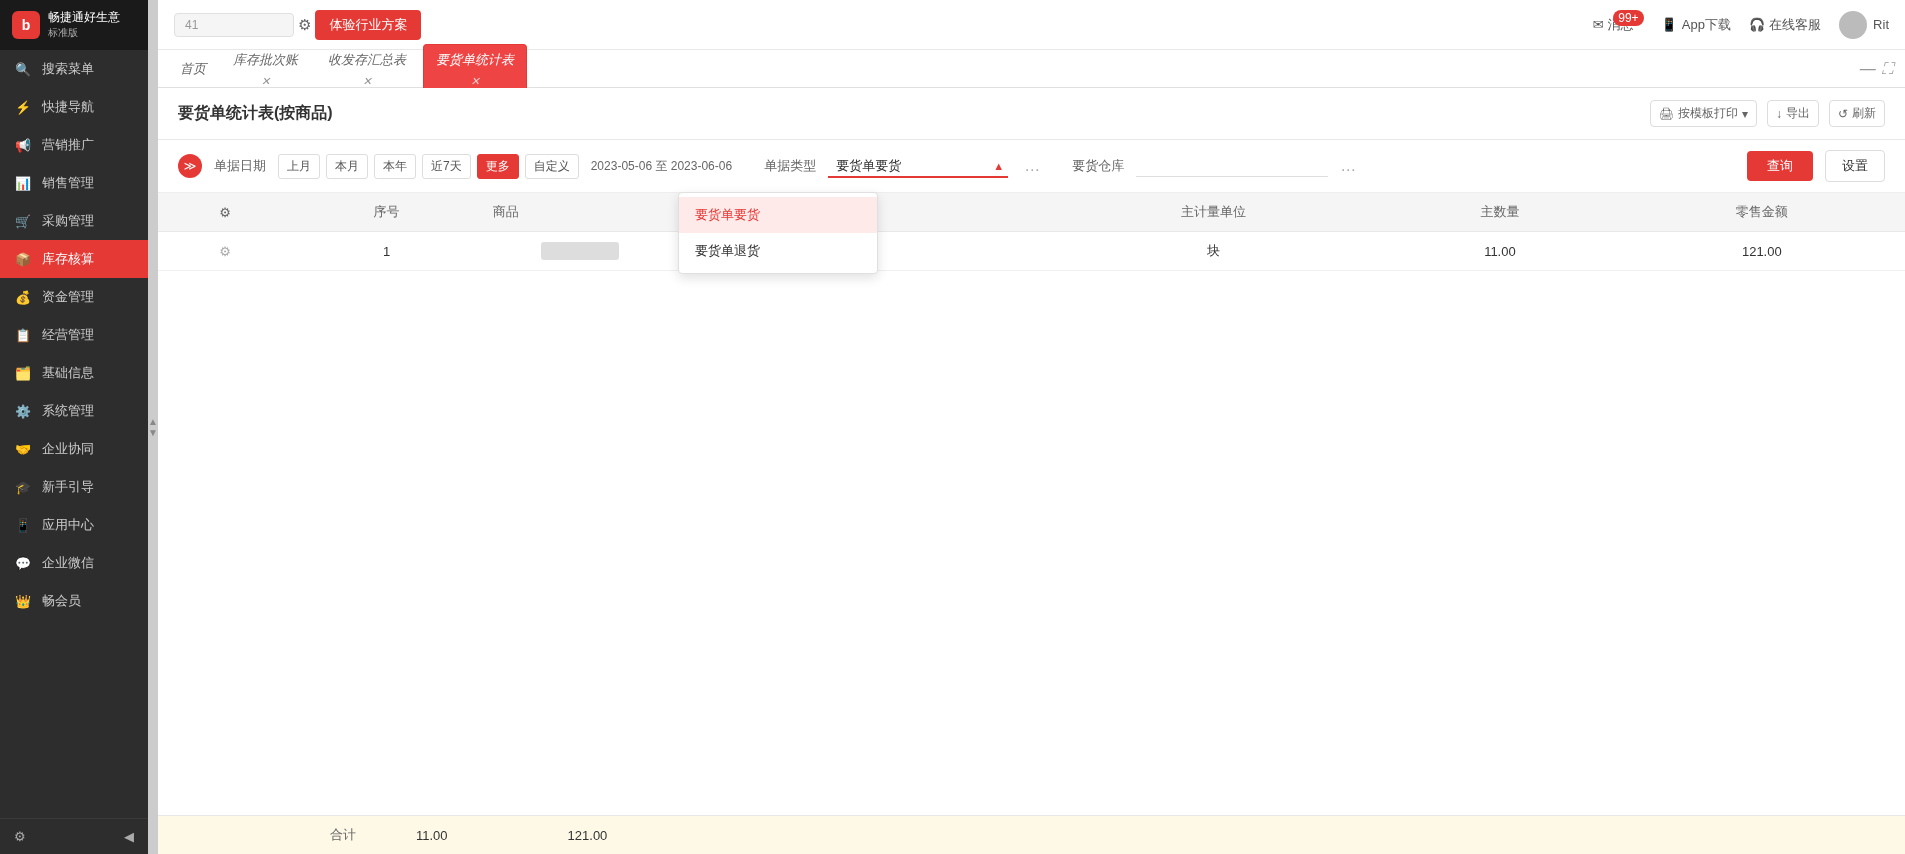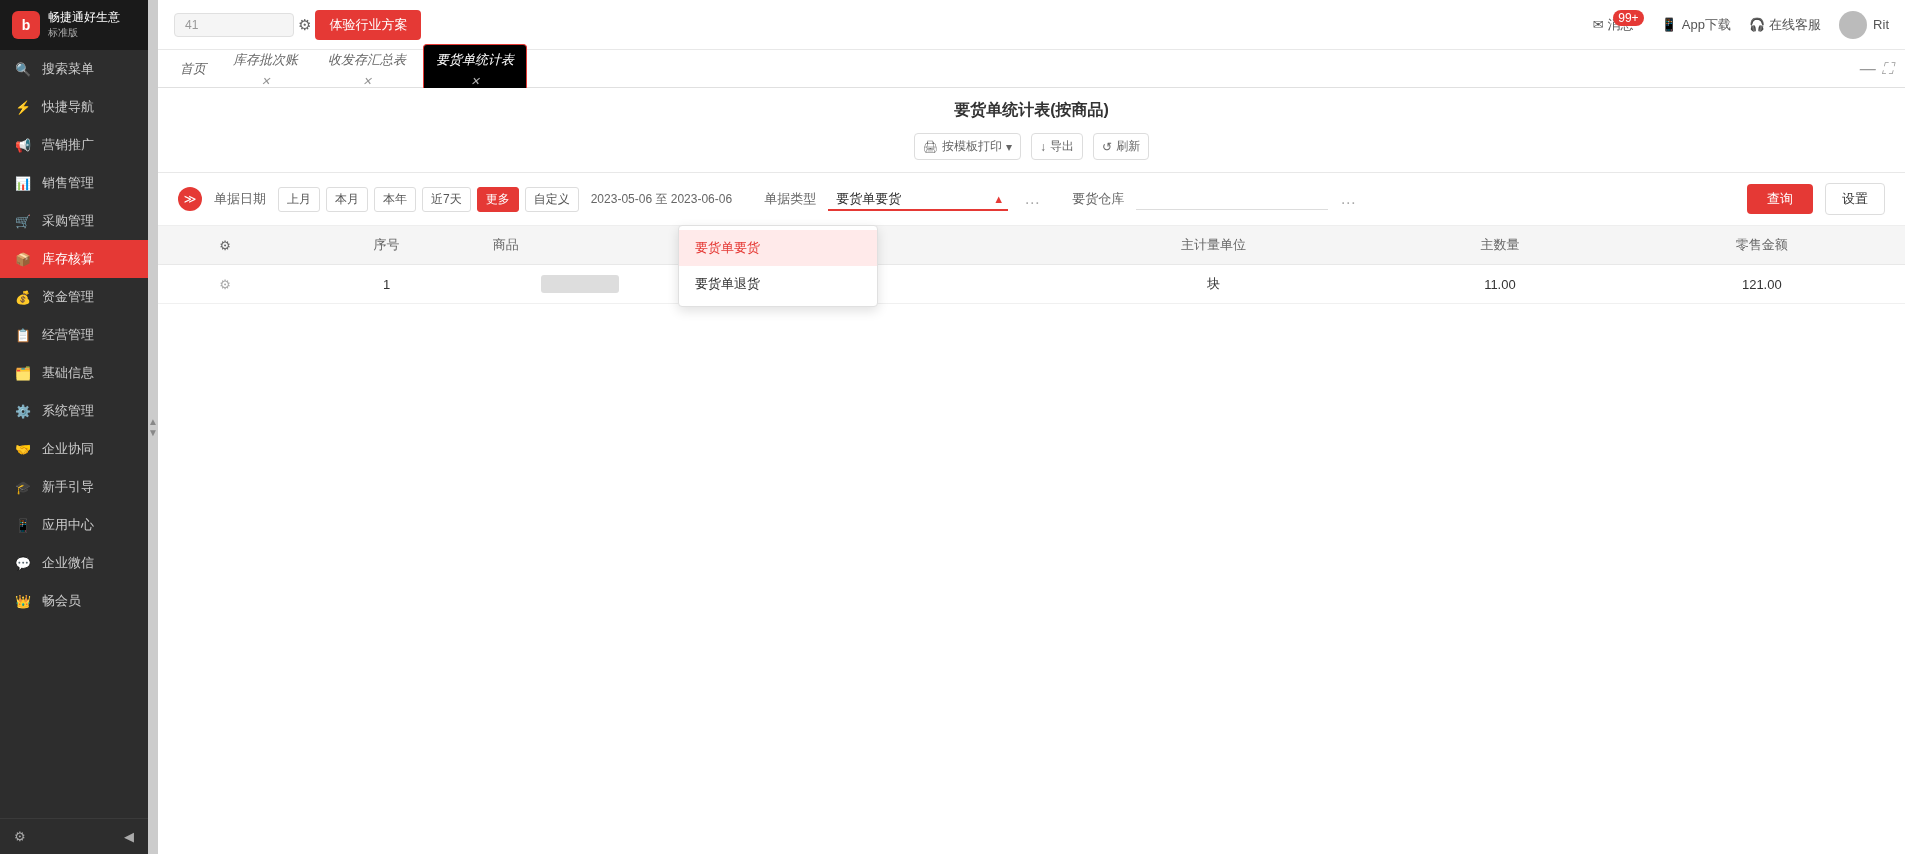--- a/index.html
+++ b/index.html
@@ -141,37 +141,36 @@
       color: #666;
       border-radius: 4px 4px 0 0;
       display: flex;
       align-items: center;
       gap: 6px;
       white-space: nowrap;
       border: 1px solid transparent;
       border-bottom: none;
       flex-direction: column;
     }
-    .tab.active { background: #000000; color: white; border-color: #e53935; }
+    .tab.active { background: #ef4444; color: white; border-color: #e53935; }
     .tab-home { font-size: 13px; color: #666; padding: 6px 10px; cursor: pointer; }
     .tab-close { font-size: 11px; opacity: 0.7; }
     .tabs-window-btns { margin-left: auto; display: flex; gap: 6px; color: #999; font-size: 16px; cursor: pointer; }
 
     
     .content { flex: 1; overflow: hidden; display: flex; flex-direction: column; background: #f5f5f5; }
 
     
     .page-header {
       background: #fff;
       padding: 12px 20px 0;
       display: flex;
       align-items: center;
       justify-content: space-between;
       border-bottom: 1px solid #e8e8e8;
-      flex-direction: column;
     }
     .page-title { font-size: 16px; font-weight: bold; color: #333; padding-bottom: 12px; }
     .page-actions { display: flex; align-items: center; gap: 10px; padding-bottom: 12px; }
     .page-action-btn {
       display: flex; align-items: center; gap: 4px;
       font-size: 12px; color: #666; cursor: pointer; padding: 4px 8px; border: 1px solid #ddd; border-radius: 4px; background: white;
     }
 
     
     .filter-bar {
@@ -556,15 +555,20 @@
               <span class="blurred">商品名称内容</span>
             </td>
             <td class="center">块</td>
             <td class="center">11.00</td>
             <td class="center">121.00</td>
           </tr>
         </tbody>
       </table>
     </div>
 
+    <div class="table-footer">
+      <span class="footer-label">合计</span>
+      <span class="footer-val">11.00</span>
+      <span class="footer-val">121.00</span>
+    </div>
 
   </div>
 </div>
 
 </body></html>

